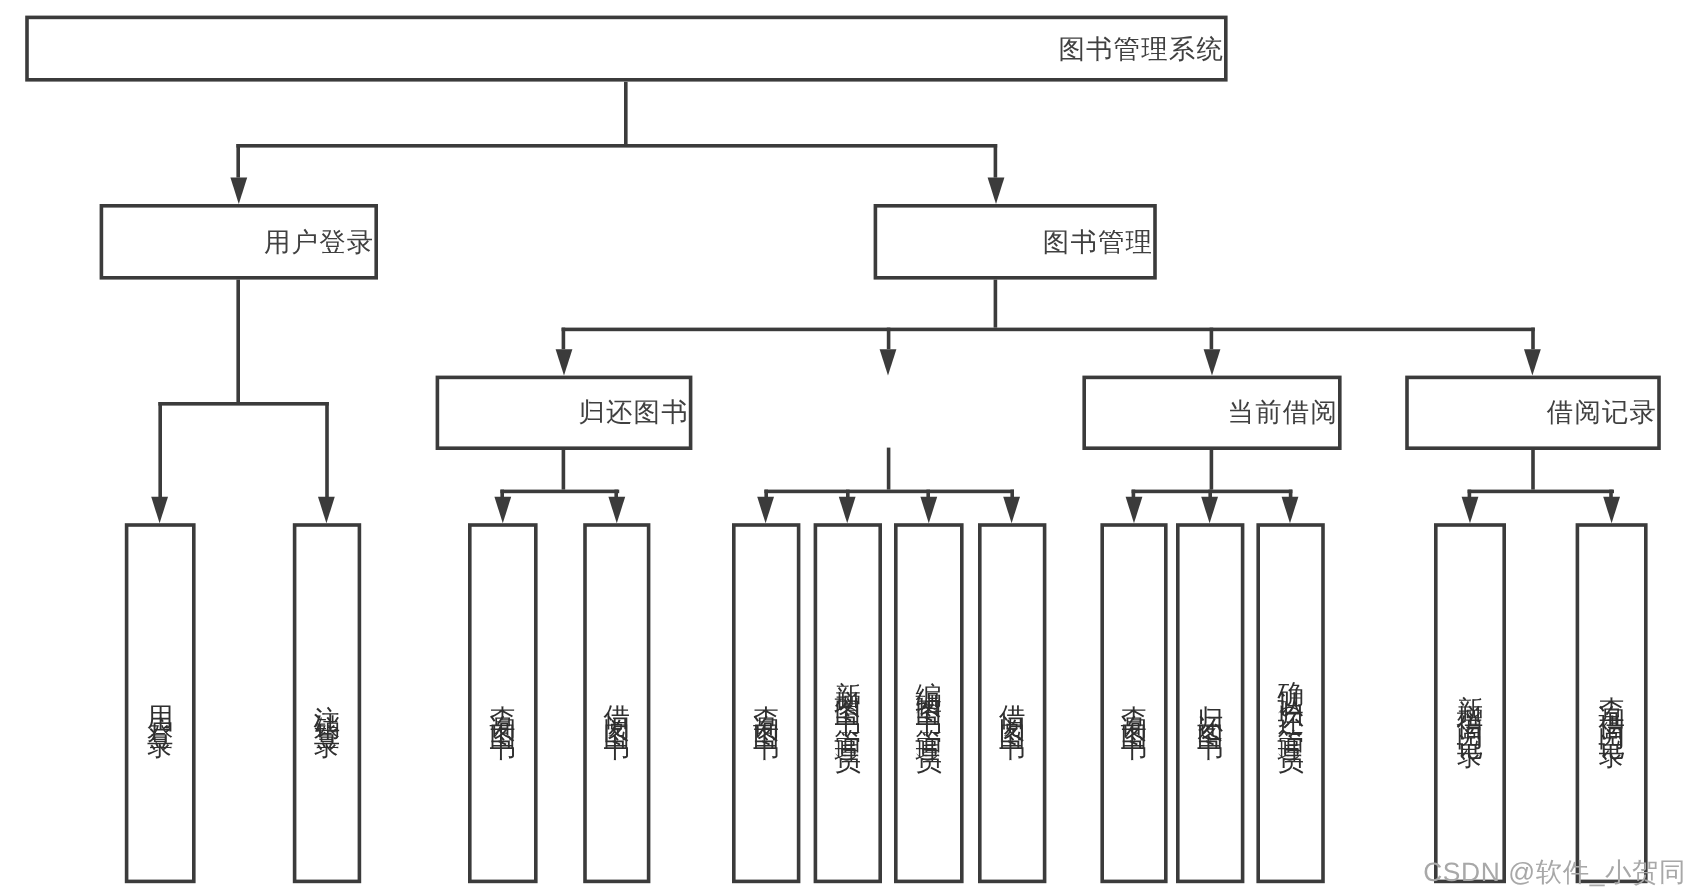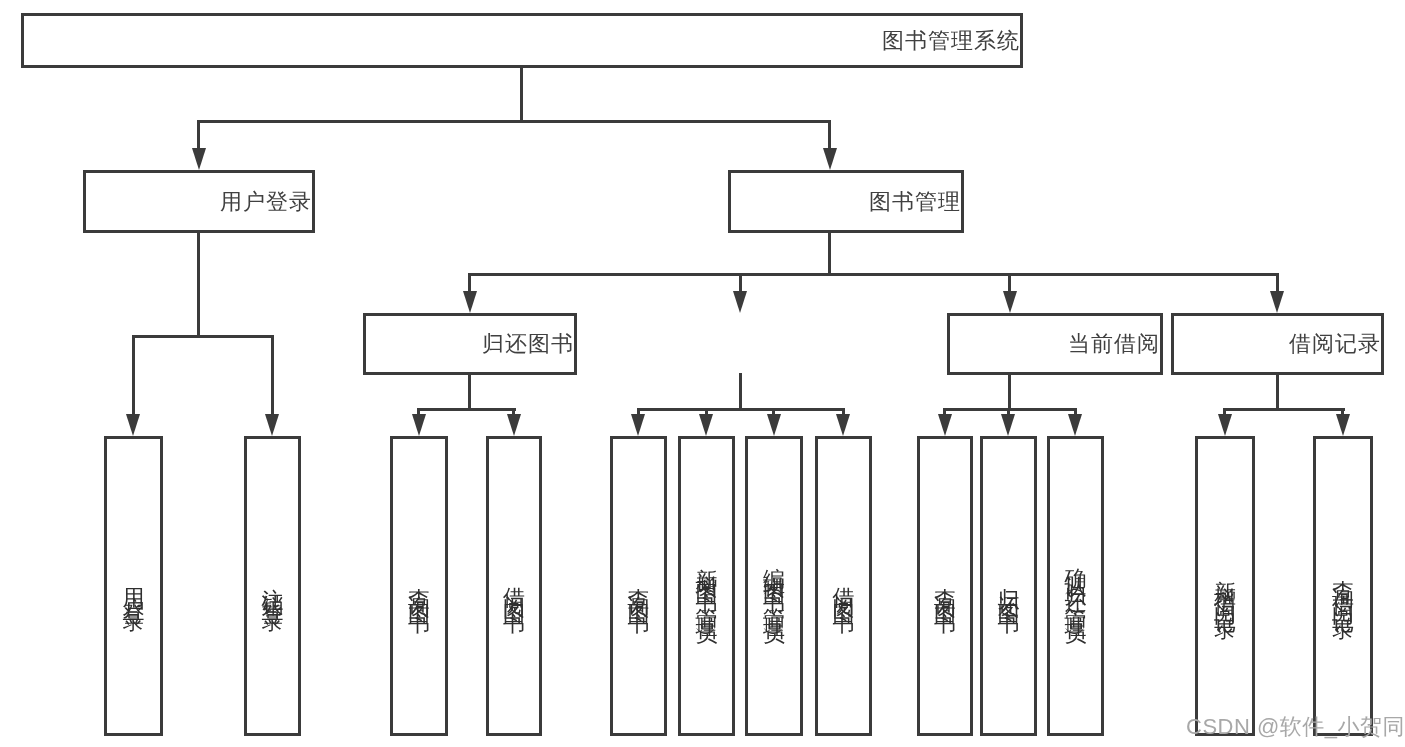--- a/index.html
+++ b/index.html
@@ -51,21 +51,21 @@
 
   <div class="box" style="left:700px;top:170px;width:236px;height:63px;margin-left:28px;">
     <span>图书管理</span>
   </div>
 
   <div class="box" style="left:363px;top:313px;width:214px;height:62px;">
     <span>归还图书</span>
   </div>
 
 
-  <div class="box" style="left:902px;top:313px;width:216px;height:62px;margin-left:45px;">
+  <div class="box" style="left:902px;top:313px;width:216px;height:62px;">
     <span>当前借阅</span>
   </div>
 
   <div class="box" style="left:1171px;top:313px;width:213px;height:62px;">
     <span>借阅记录</span>
   </div>
 
   <div class="leaf" style="left:104px;width:59px;">
     <span class="vtext">用户登录</span>
   </div>

